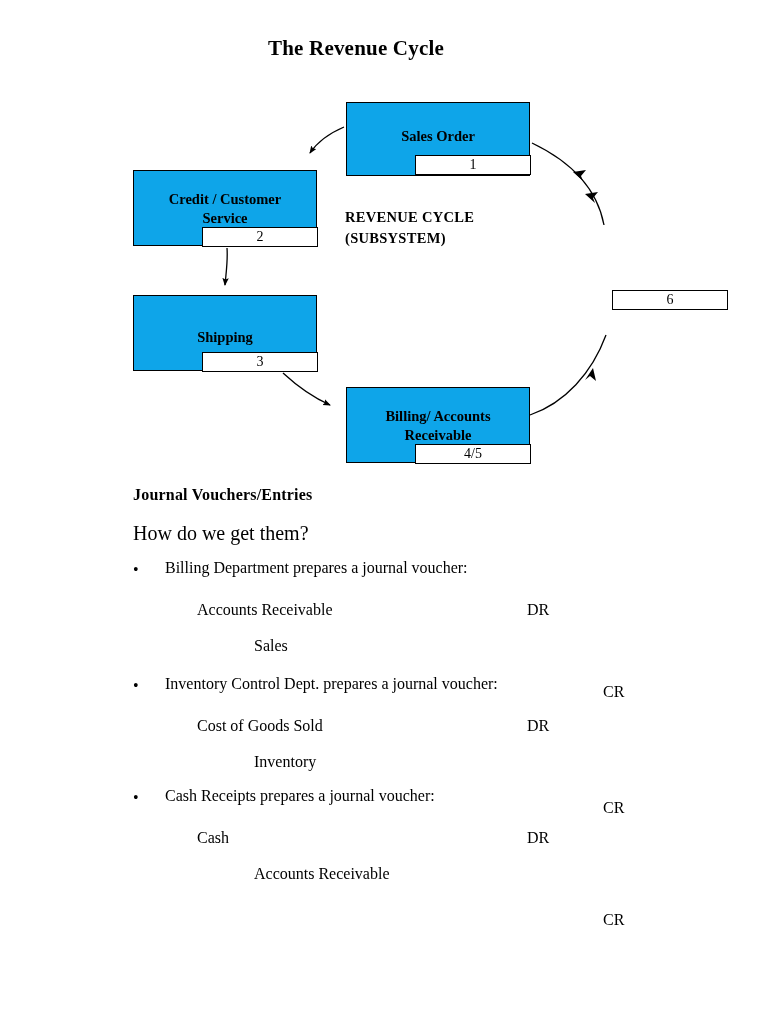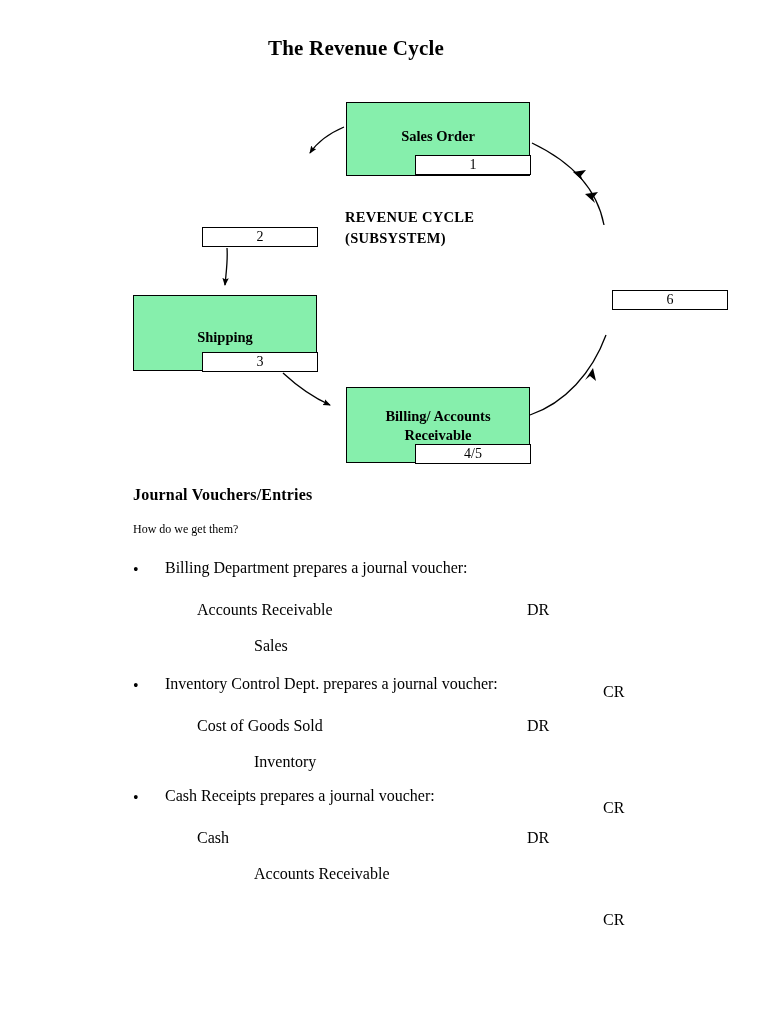--- a/index.html
+++ b/index.html
@@ -39,21 +39,21 @@
   #arc-layer {
     position: absolute;
     left: 0;
     top: 0;
     width: 768px;
     height: 400px;
   }
   .node {
     position: absolute;
     border: 1px solid #000000;
-    background: #86efac;
+    background: #0ea5e9;
     box-sizing: border-box;
   }
   .node-label {
     position: absolute;
     left: 0;
     right: 0;
     text-align: center;
     font-size: 14.5px;
     font-weight: bold;
     line-height: 1.32;
@@ -112,21 +112,21 @@
     left: 133px;
     top: 6px;
     font-size: 16px;
     font-weight: bold;
     letter-spacing: 0.2px;
   }
   .lead-question {
     position: absolute;
     left: 133px;
     top: 42px;
-    font-size: 12px;
+    font-size: 20px;
   }
   .voucher-group {
     position: absolute;
     left: 0;
     width: 768px;
   }
   .bullet-row {
     position: absolute;
     left: 133px;
     width: 620px;
@@ -189,20 +189,24 @@
     <path d="M 604,140 C 598,108 578,80 532,58" fill="none" stroke="#000000" stroke-width="1.3"></path>
     <path d="M 583,96 L 573,87 L 586,85 L 581,91 Z" fill="#000000"></path>
     <path d="M 595,118 L 585,109 L 598,107 L 593,113 Z" fill="#000000"></path>
   </svg>
 
   <div class="node" id="node-sales-order">
     <div class="node-label">Sales Order</div>
   </div>
   <div class="node-num" id="num-sales-order">1</div>
 
+  <div class="node" id="node-credit">
+    <div class="node-label">Credit / Customer
+Service</div>
+  </div>
   <div class="node-num" id="num-credit">2</div>
 
   <div class="node" id="node-shipping">
     <div class="node-label">Shipping</div>
   </div>
   <div class="node-num" id="num-shipping">3</div>
 
   <div class="node" id="node-billing">
     <div class="node-label">Billing/ Accounts
 Receivable</div>

